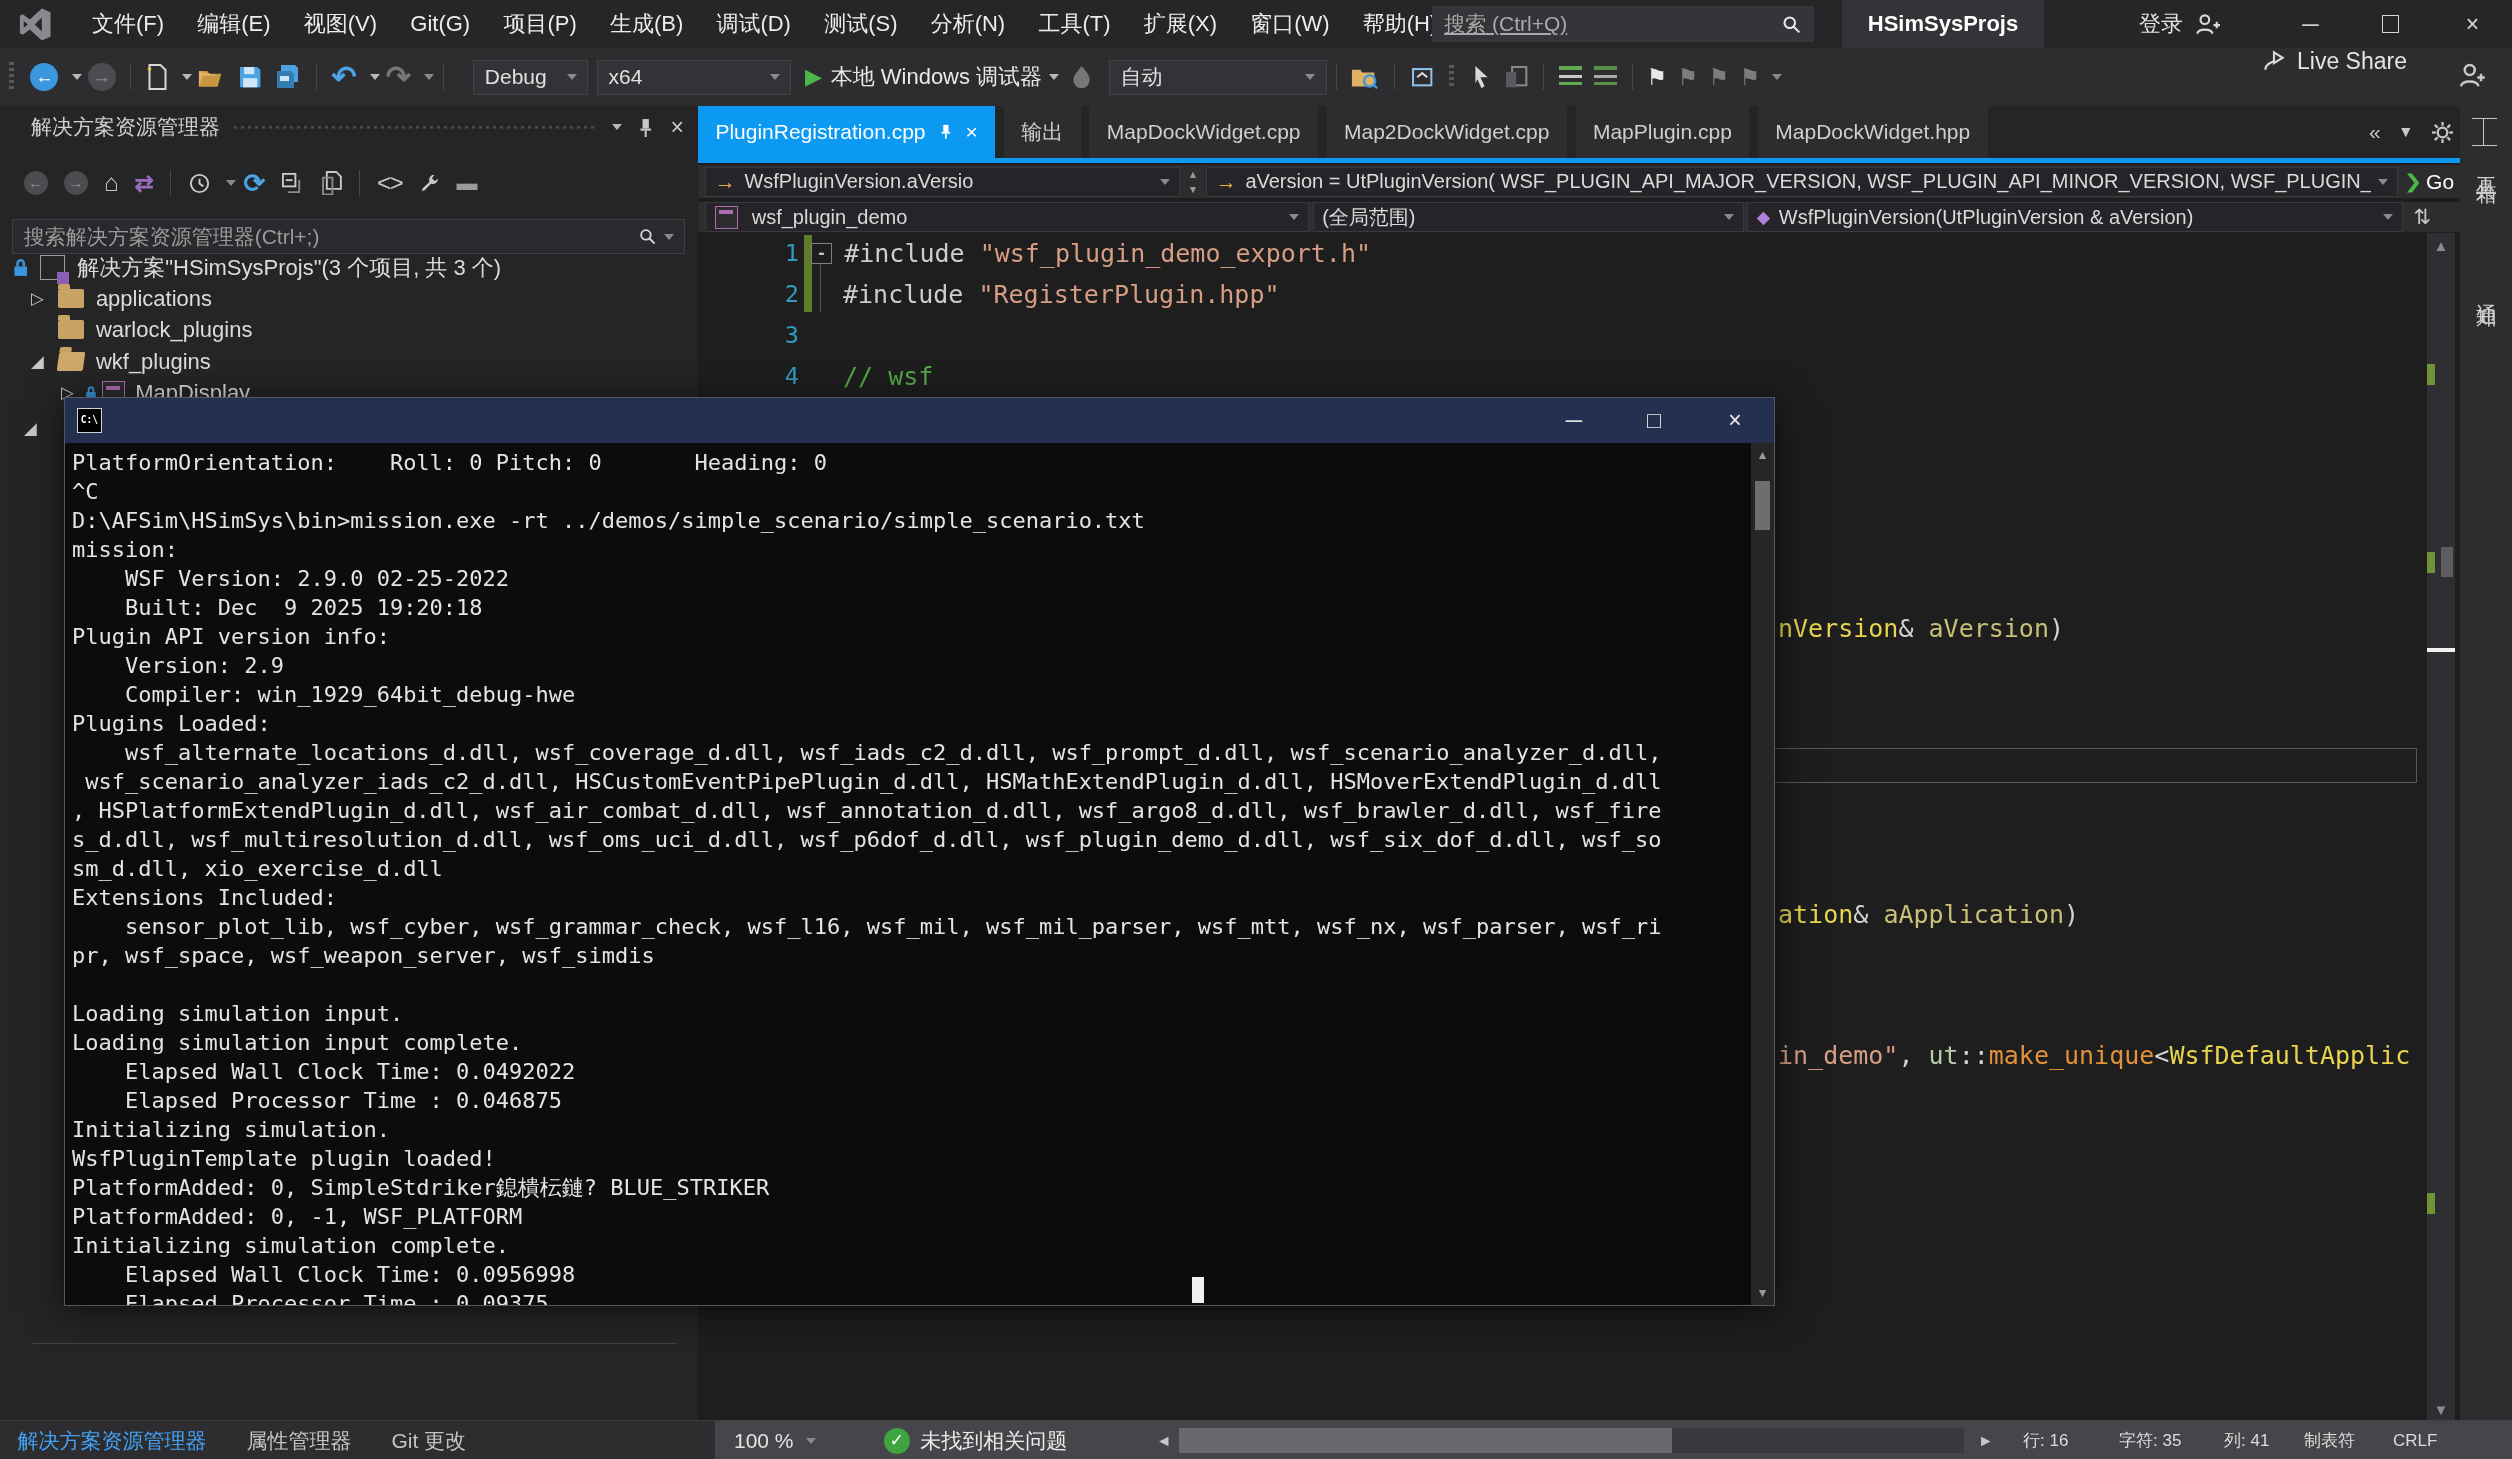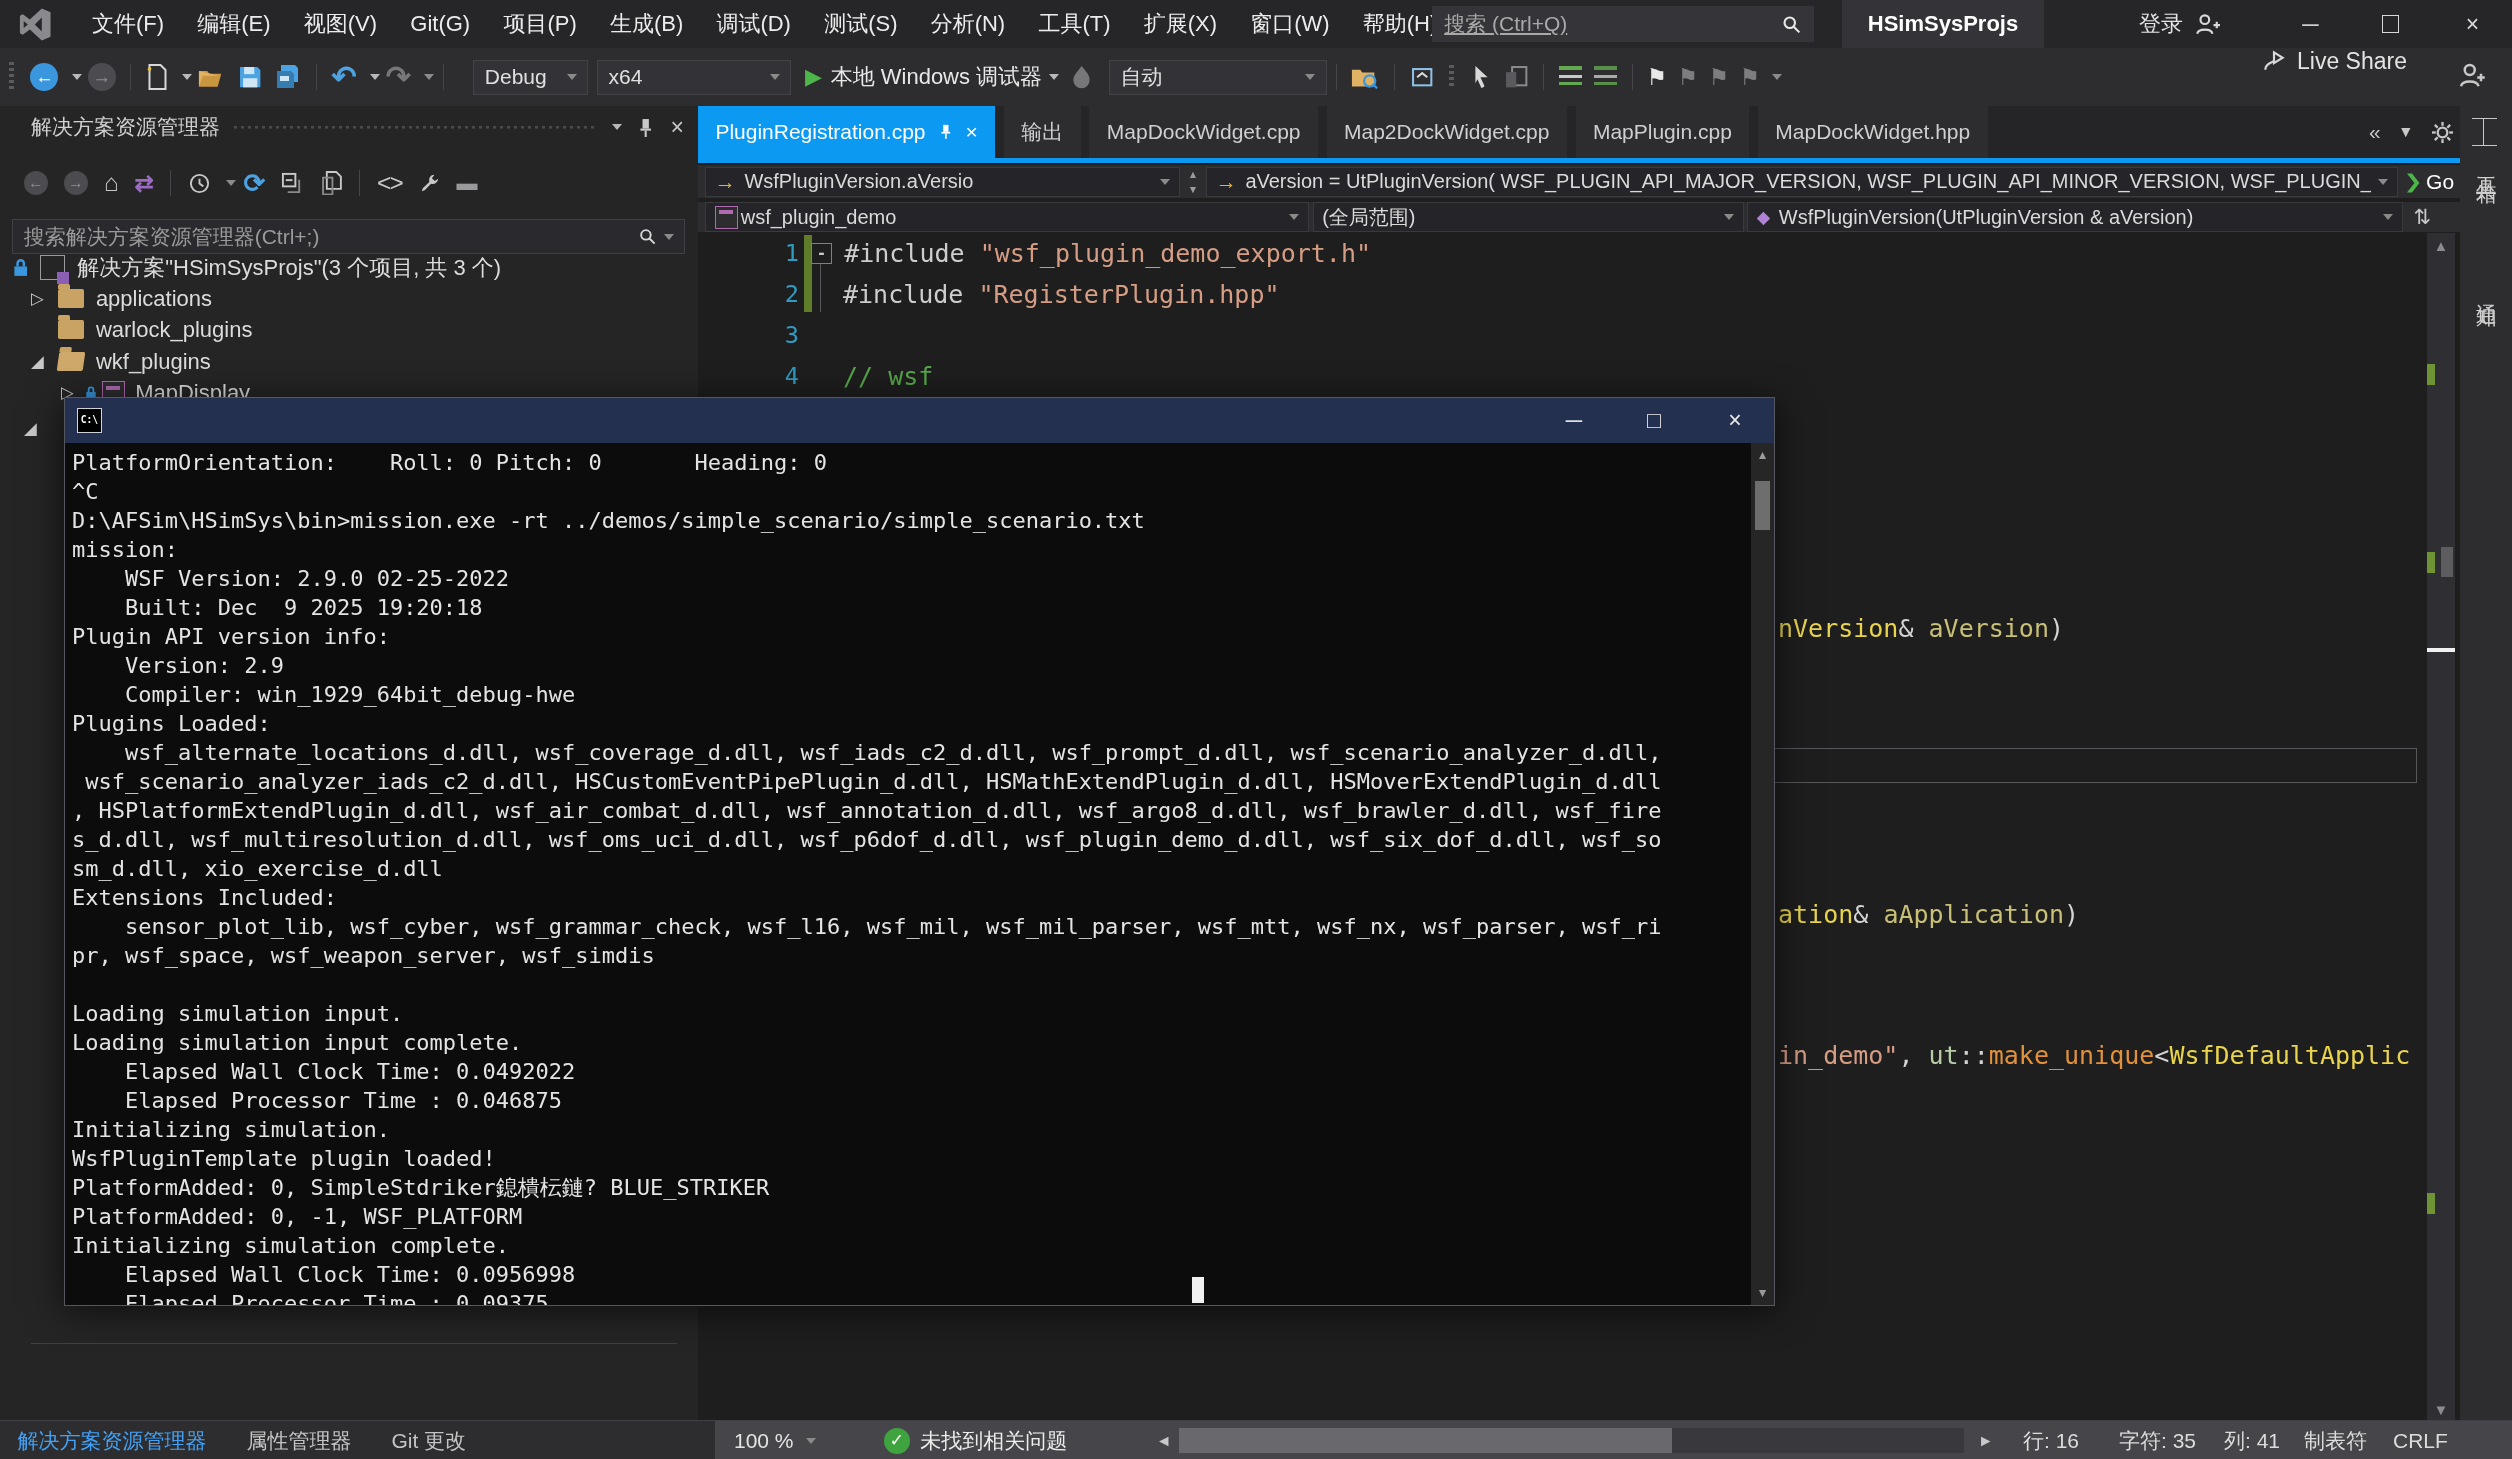--- a/index.html
+++ b/index.html
@@ -120,21 +120,21 @@
   .statusbar{position:absolute;left:0;top:1420px;width:2512px;height:39px;background:#2d2d30;border-top:0.9px solid #3f3f46;box-sizing:border-box;}
   .sb-tabs{position:absolute;left:17.4px;top:0;height:39px;display:flex;align-items:center;gap:40px;font-size:21px;color:#c4c4c4;}
   .sb-tab.active{color:#42a1f5;}
   .sb-right{position:absolute;left:715px;top:0;width:1797px;height:39px;background:#46464a;display:flex;align-items:center;gap:16px;}
   .zoom-combo{display:flex;align-items:center;gap:12.2px;margin-left:19px;font-size:21px;color:#e4e4e4;}
   .health{display:flex;align-items:center;gap:10.5px;margin-left:52px;font-size:21px;color:#ececec;}
   .chk{width:26px;height:26px;border-radius:50%;background:#3fa33f;color:#fff;font-size:17.4px;display:flex;align-items:center;justify-content:center;}
   .hsb-arrow{color:#c8c8c8;font-size:15.7px;}
   .hsb-track{position:absolute;left:464px;top:7px;width:785px;height:25px;background:#39393d;}
   .hsb-thumb{position:absolute;left:0;top:0;width:493px;height:25px;background:#69696d;}
-  .sb-pos{position:absolute;display:flex;align-items:center;font-size:21px;color:#dcdcdc;}
+  .sb-pos{position:absolute;display:flex;align-items:center;font-size:17px;color:#dcdcdc;}
 
   
   .cmdwin{position:absolute;left:64px;top:397px;width:1711px;height:909px;background:#0c0c0c;
           border:0.9px solid #55585e;box-sizing:border-box;box-shadow:0 5.2px 35px rgba(0,0,0,.65);z-index:50;}
   .cmd-titlebar{position:absolute;left:0;top:0;width:100%;height:45px;background:#243050;display:flex;align-items:center;}
   .cmd-ico{width:24.4px;height:24.4px;background:#000;border:1.7px solid #cfd2d8;margin:0 12.2px 0 12.2px;box-sizing:border-box;
            color:#fff;font:bold 9.6px/21px "DejaVu Sans Mono",monospace;text-align:center;flex:none;}
   .cmd-ico::after{content:"C:\\";}
   .cmd-title{color:#f2f2f2;font-size:21px;white-space:nowrap;overflow:hidden;}
   .cmd-btn{position:absolute;top:0;width:56px;height:45px;display:flex;align-items:center;justify-content:center;color:#e8e8e8;font-size:23px;}
@@ -494,21 +494,21 @@
         <span class="caret dim"></span>
       </div>
       <div class="go-badge">
         <span class="go-glyph">❯</span>
         <span>Go</span>
       </div>
     </div>
 
     <div class="nav-b">
       <div class="nav-combo" style="width:604px;margin-left:7px">
-        <span style="display:flex;align-items:center;gap:3px">
+        <span style="display:flex;align-items:center;gap:14px">
             <span class="proj-icon" style="margin:0"></span>
             <span>wsf_plugin_demo</span>
           </span>
         <span class="caret dim"></span>
       </div>
       <div class="nav-combo" style="width:431px;margin-left:3.5px">
         <span>(全局范围)</span>
         <span class="caret dim"></span>
       </div>
       <div class="nav-combo" style="width:656px;margin-left:3.5px">

